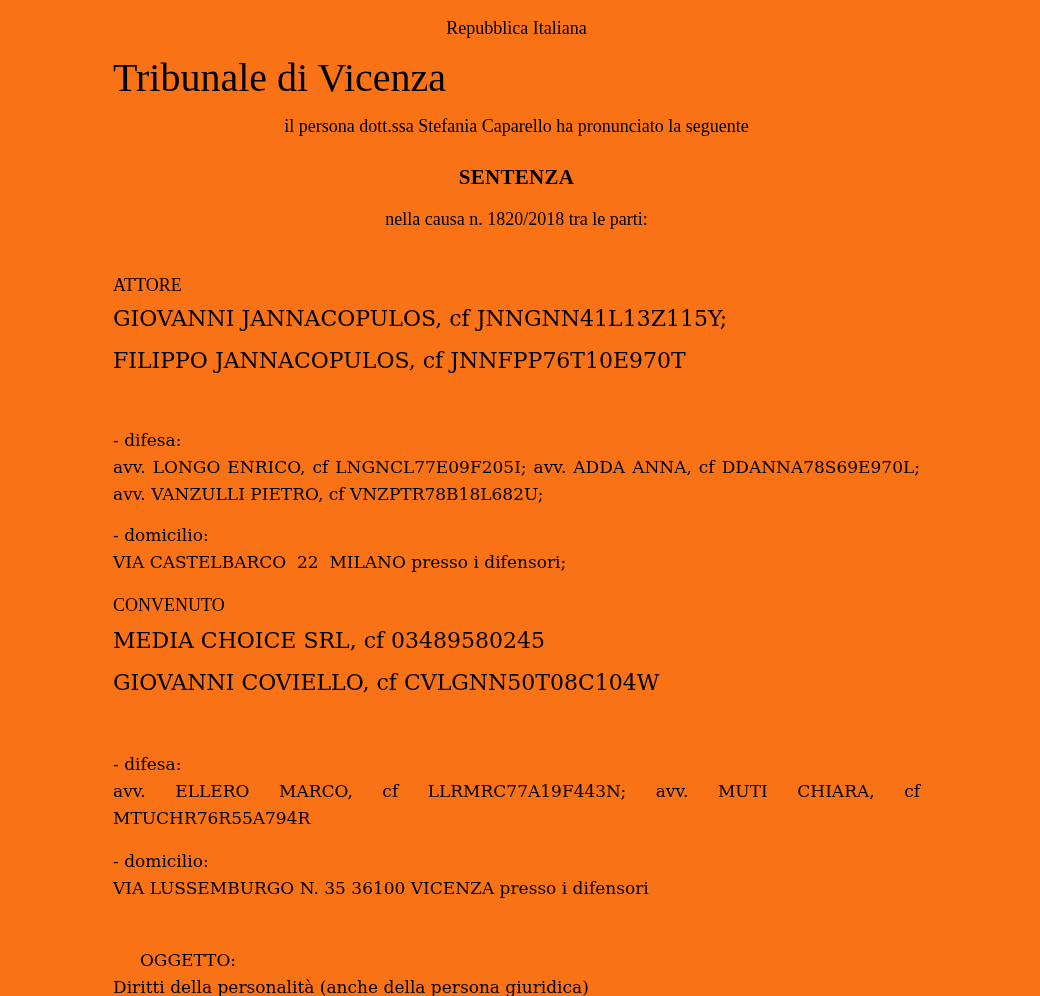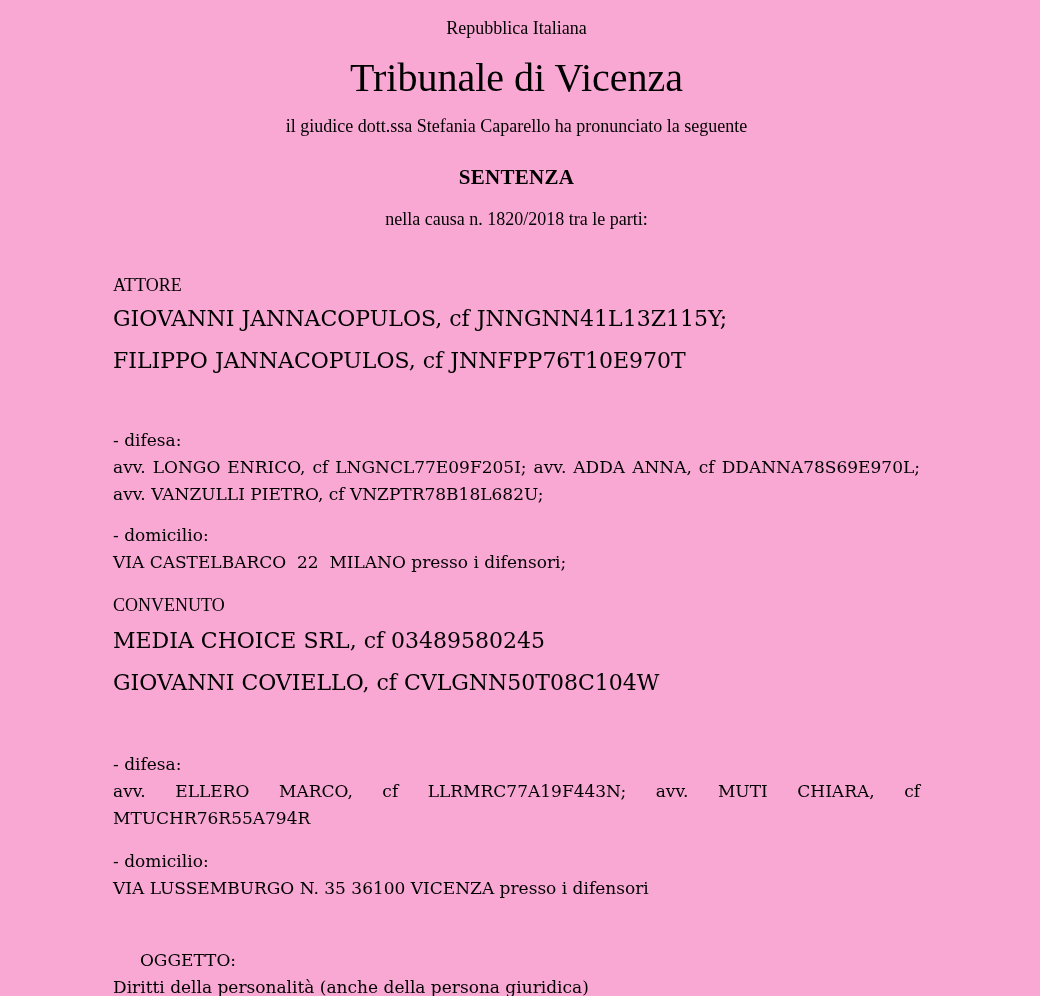--- a/index.html
+++ b/index.html
@@ -7,37 +7,37 @@
     width: 1040px;
     height: 996px;
     background: #ffffff;
     color: #000000;
     overflow: hidden;
   }
   .page {
     width: 1040px;
     height: 996px;
     padding: 16px 120px 0 113px;
-    background: #f9a8d4;
+    background: #f97316;
   }
   
   .t-serif { font-family: "Liberation Serif", serif; }
   
   .b-serif { font-family: "DejaVu Serif", serif; }
 
   .republic {
     font-size: 18px;
     line-height: 24px;
     text-align: center;
   }
   .court-title {
     font-size: 40px;
     line-height: 52px;
     font-weight: normal;
-    text-align: center;
+    text-align: left;
     margin-top: 12px;
   }
   .in-name {
     font-size: 18px;
     line-height: 24px;
     font-weight: bold;
     text-align: center;
     margin-top: 66px;
   }
   .judge-line {
@@ -108,21 +108,21 @@
 </head>
 <body>
 
 <div class="page">
 
   <div class="republic t-serif">Repubblica Italiana</div>
 
   <h1 class="court-title t-serif">Tribunale di Vicenza</h1>
 
 
-  <div class="judge-line t-serif">il giudice dott.ssa Stefania Caparello ha pronunciato la seguente</div>
+  <div class="judge-line t-serif">il persona dott.ssa Stefania Caparello ha pronunciato la seguente</div>
 
   <div class="sentence-title t-serif">SENTENZA</div>
 
   <div class="case-line t-serif">nella causa n. 1820/2018 tra le parti:</div>
 
   <div class="section-heading heading-attore t-serif">ATTORE</div>
 
   <div class="party party-a1 b-serif">GIOVANNI JANNACOPULOS, cf JNNGNN41L13Z115Y;</div>
 
   <div class="party party-a2 b-serif">FILIPPO JANNACOPULOS, cf JNNFPP76T10E970T</div>

